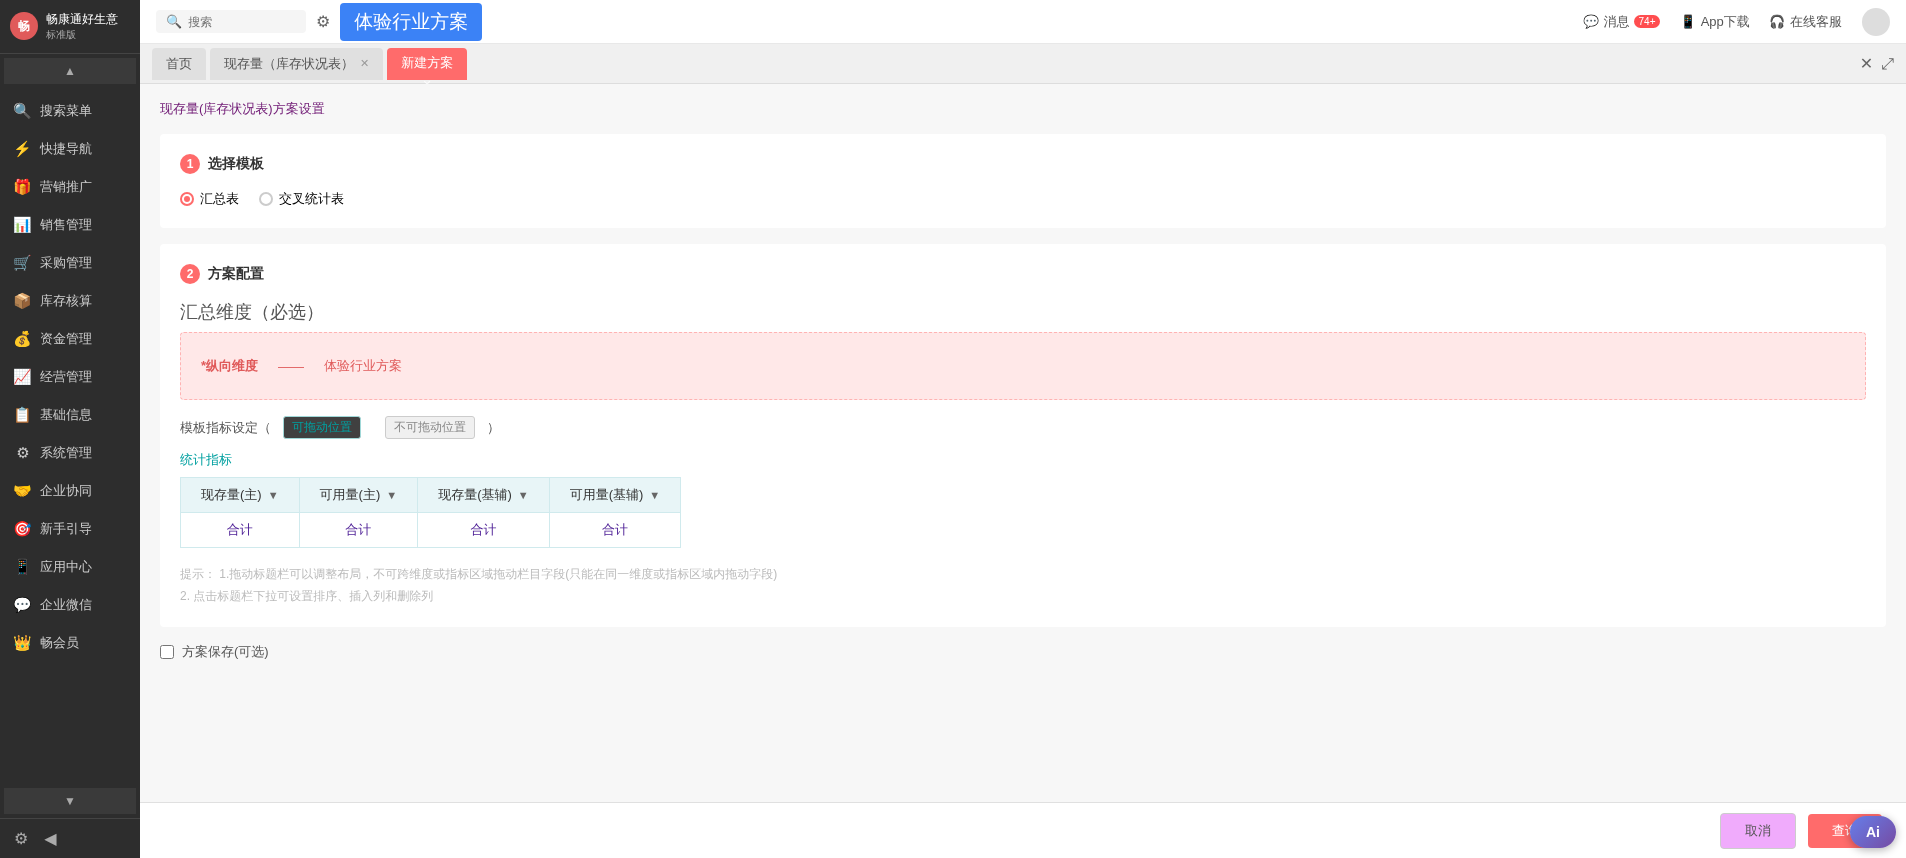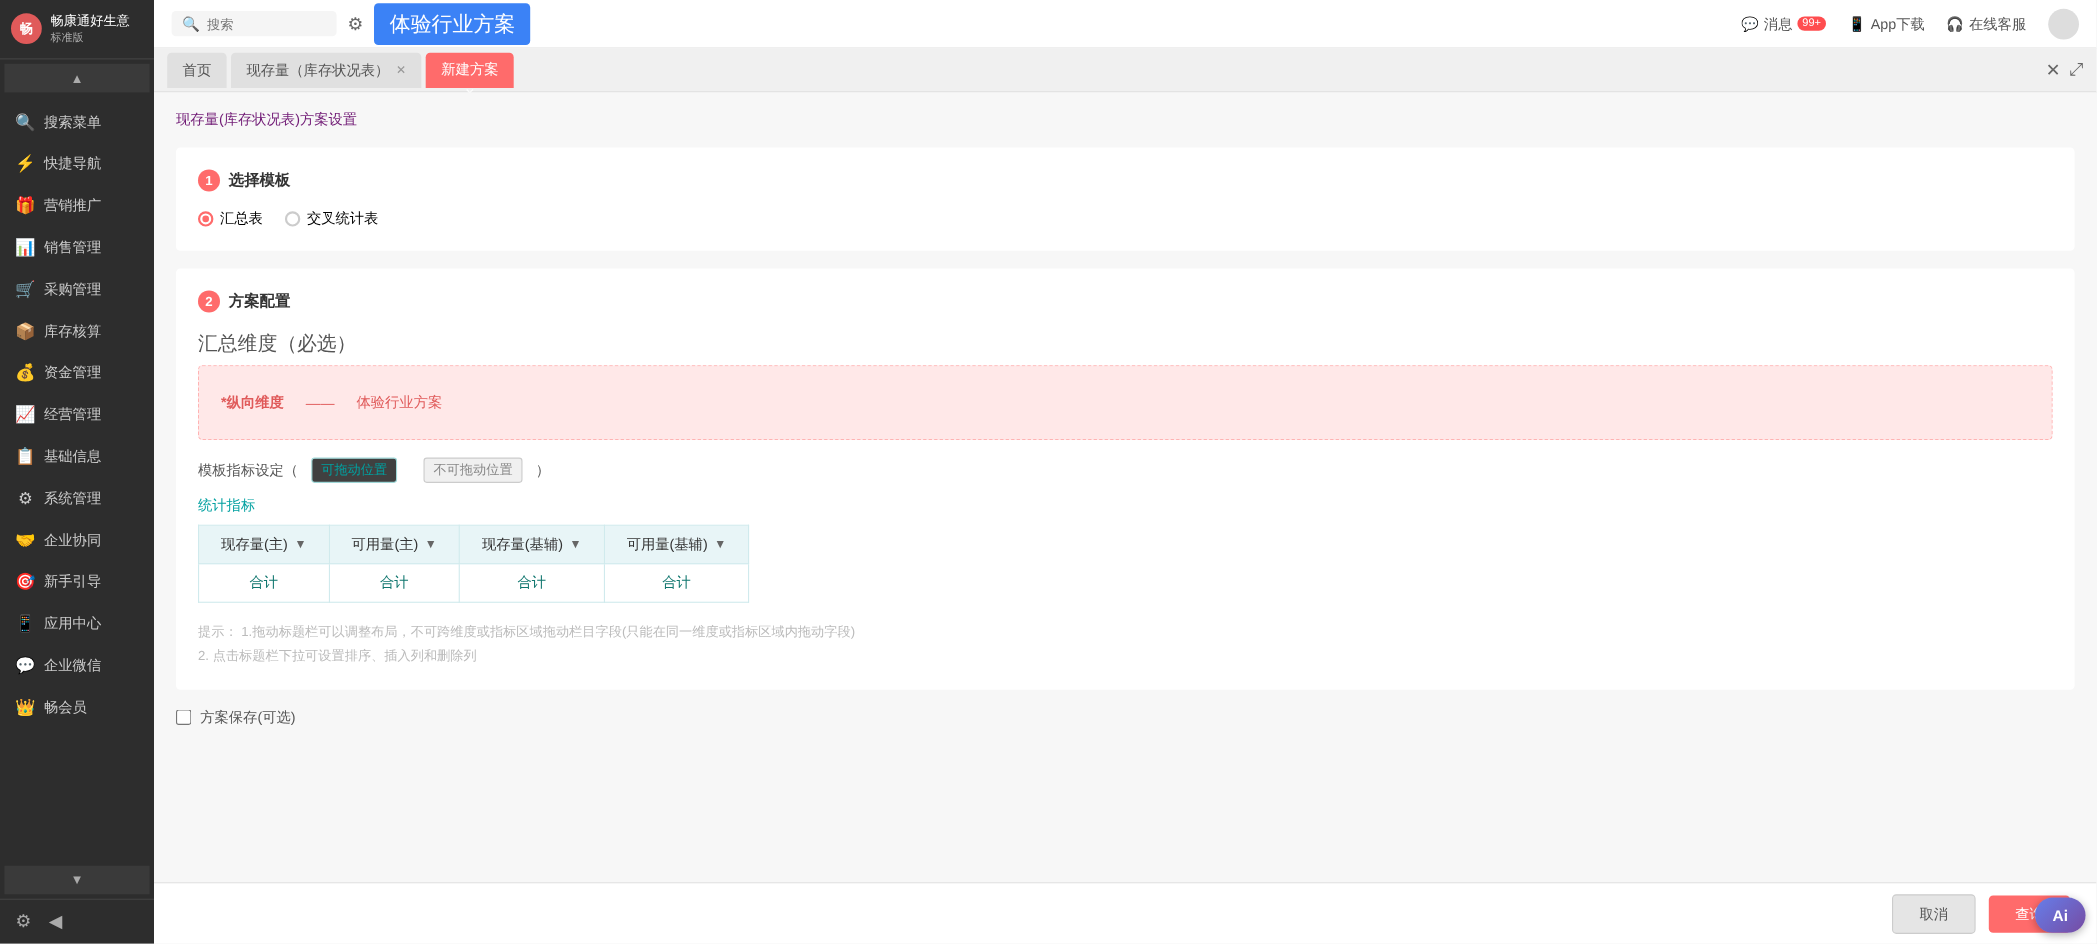--- a/index.html
+++ b/index.html
@@ -166,37 +166,37 @@
     .badge-fixed { background: #f0f0f0; color: #888; border: 1px solid #ccc; }
 
     .stats-section { margin-top: 8px; }
     .stats-title { color: #00a0a0; font-size: 13px; margin-bottom: 8px; }
     .stats-table { border-collapse: collapse; }
     .stats-table th, .stats-table td {
       border: 1px solid #d0eaed; padding: 8px 20px; text-align: center;
       font-size: 13px;
     }
     .stats-table th { background: #e8f5f7; color: #333; font-weight: normal; }
-    .stats-table td { background: #fff; color: #0f766e; }
+    .stats-table td { background: #fff; color: #4c1d95; }
     .col-header { display: flex; align-items: center; gap: 6px; justify-content: center; }
     .col-chevron { color: #666; font-size: 11px; }
 
     .tips-area { margin-top: 16px; font-size: 12px; color: #bbb; line-height: 1.8; }
 
     .save-option { display: flex; align-items: center; gap: 8px; margin-top: 16px; font-size: 13px; color: #555; }
     .save-checkbox { width: 14px; height: 14px; border: 1px solid #ccc; cursor: pointer; }
 
     
     .action-bar {
       height: 56px; background: #fff; border-top: 1px solid #e0e0e0;
       display: flex; align-items: center; justify-content: flex-end;
       padding: 0 24px; gap: 12px; flex-shrink: 0;
     }
     .btn-cancel {
-      padding: 8px 24px; border: 1px solid #ccc; background: #e5e5e5;
+      padding: 8px 24px; border: 1px solid #ccc; background: #f0abfc;
       border-radius: 4px; cursor: pointer; font-size: 13px; color: #555;
     }
     .btn-query {
       padding: 8px 24px; background: #ff6b6b; color: white;
       border: none; border-radius: 4px; cursor: pointer; font-size: 13px;
     }
     .panel-ctrl-btn { background: none; border: none; cursor: pointer; color: #666; font-size: 16px; }
 
     
     .ai-btn {
@@ -299,21 +299,21 @@
     <div class="topbar-search">
       <span>🔍</span>
       <input type="text" placeholder="搜索" style="">
     </div>
     <span class="topbar-gear">⚙</span>
     <button class="topbar-btn">体验行业方案</button>
     <div class="topbar-right">
       <div class="topbar-badge-item">
         <span>💬</span>
         <span>消息</span>
-        <span class="badge">99+</span>
+        <span class="badge">74+</span>
       </div>
       <div class="topbar-badge-item">
         <span>📱</span>
         <span>App下载</span>
       </div>
       <div class="topbar-badge-item">
         <span>🎧</span>
         <span>在线客服</span>
       </div>
       <div class="topbar-avatar"></div>

